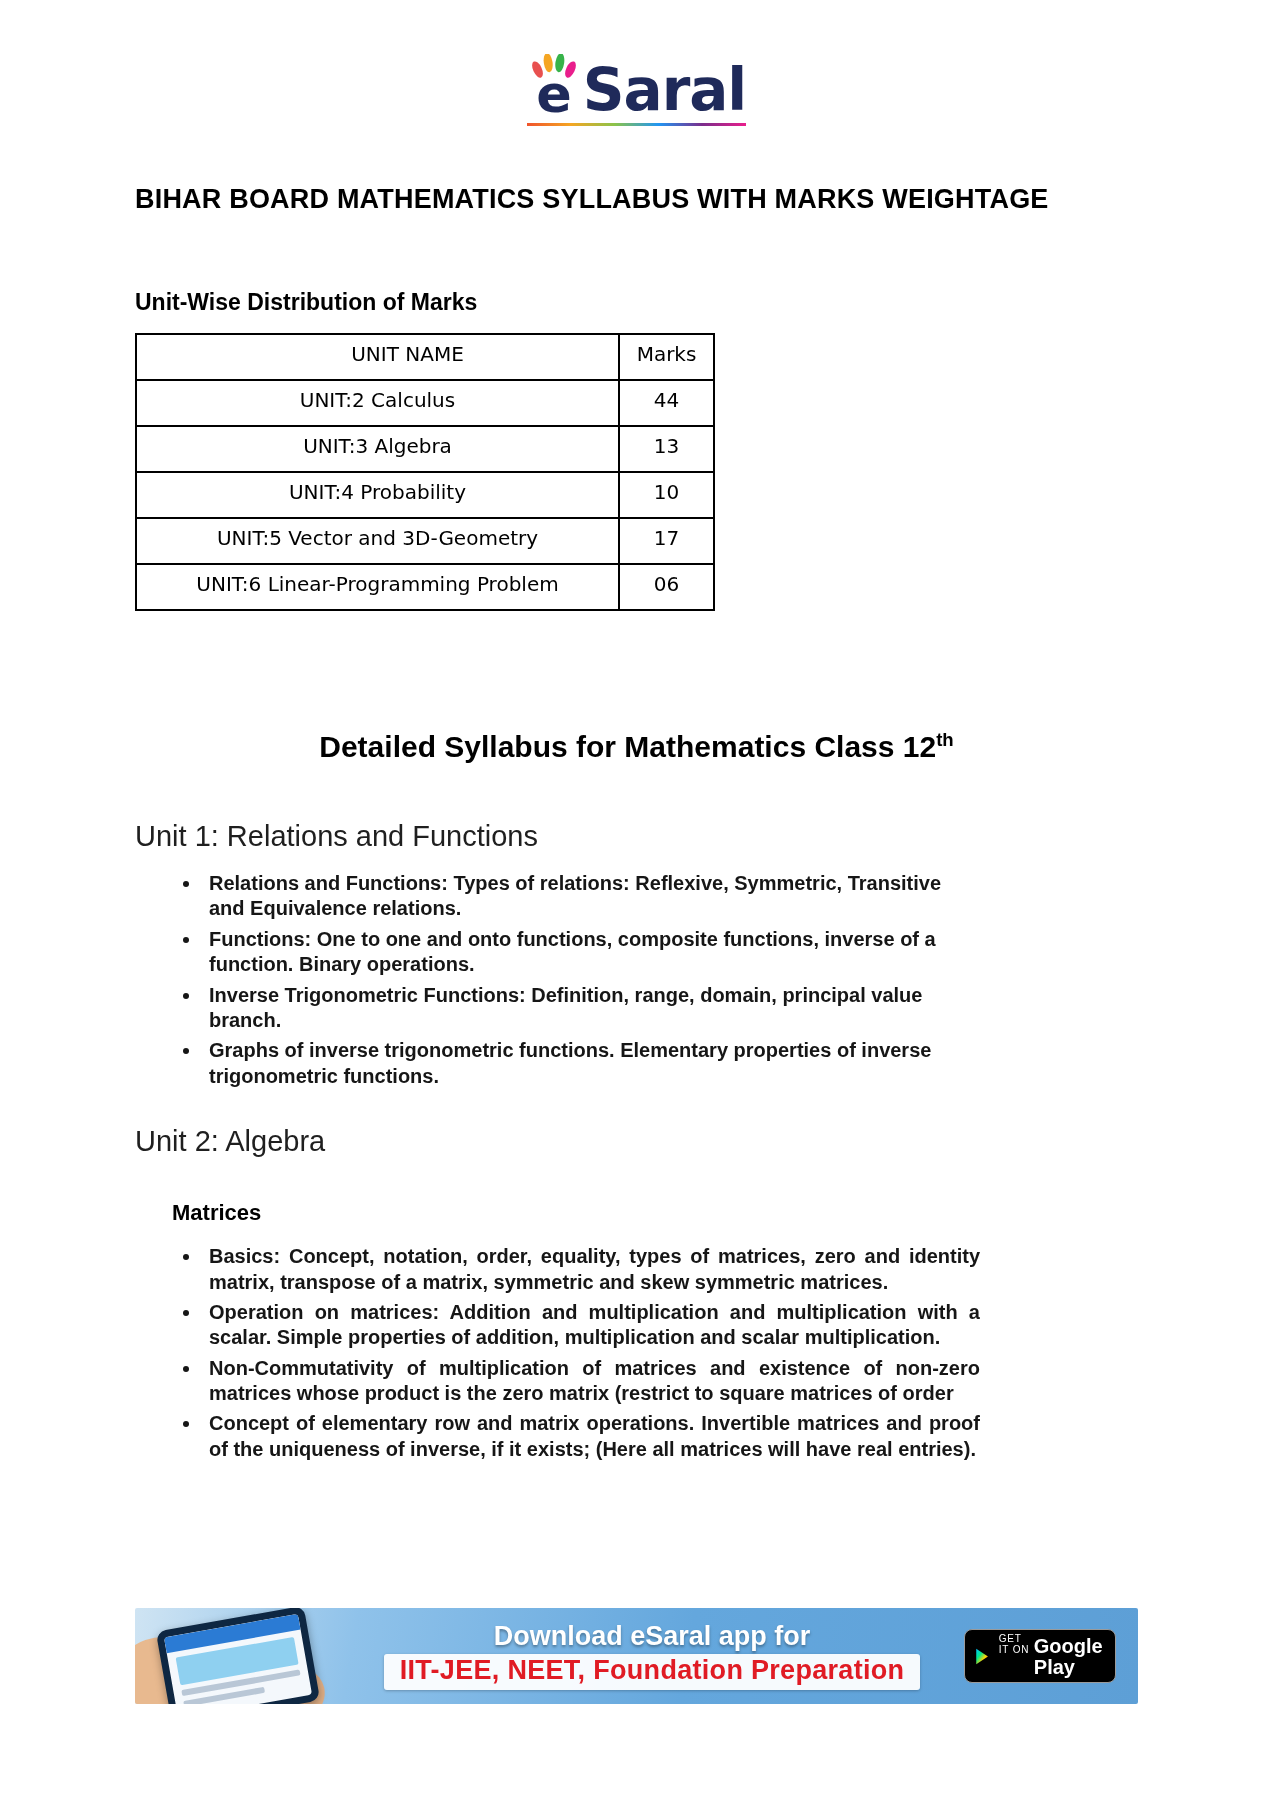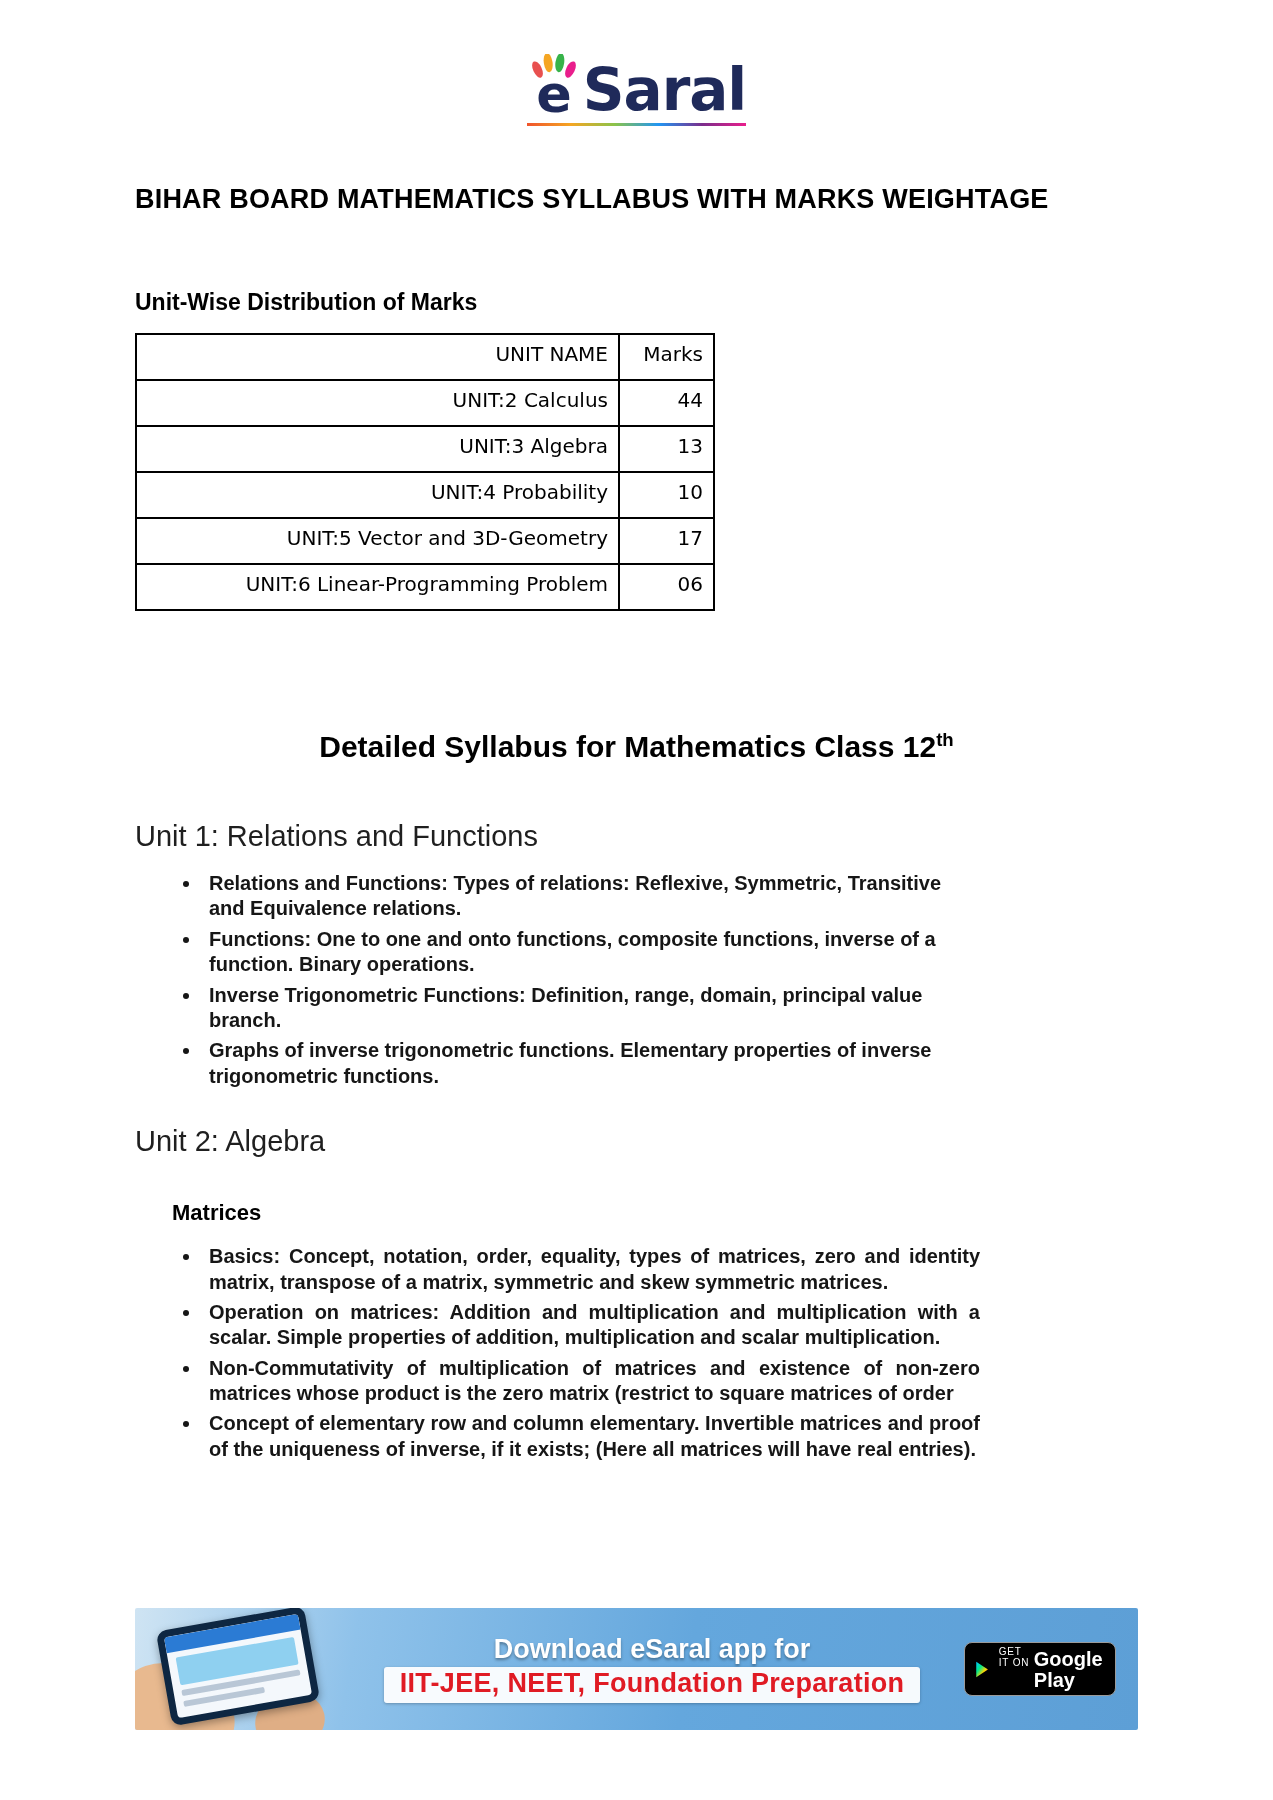--- a/index.html
+++ b/index.html
@@ -31,21 +31,21 @@
   
   .doc-title { margin-top:58px; font-size:27px; font-weight:700; color:#000; letter-spacing:0.2px; }
   .marks-heading { margin-top:74px; font-size:23px; font-weight:700; color:#000; }
 
   
   table.marks-table {
     margin-top:17px; border-collapse:collapse;
     font-family:"DejaVu Sans", sans-serif; font-size:20px; color:#000;
   }
   table.marks-table th, table.marks-table td {
-    border:2px solid #000; text-align:right; font-weight:400;
+    border:2px solid #000; text-align:center; font-weight:400;
     padding:7px 10px 13px 10px;
   }
   table.marks-table .col-unit { width:483px; }
   table.marks-table .col-marks { width:95px; }
   table.marks-table th.col-unit { padding-left:70px; }
 
   
   .detailed-heading {
     margin-top:118px; text-align:center;
     font-size:30px; font-weight:700; color:#000;
@@ -59,21 +59,21 @@
   ul.bullets { margin-top:18px; width:845px; padding-left:67px; list-style:disc; }
   ul.bullets li {
     padding-left:7px; margin-bottom:5px;
     font-size:20px; line-height:1.27; color:#161616;font-weight:bold;
   }
   ul.bullets.justify li { text-align:justify; }
 
   
   .banner {
     position:absolute; left:135px; top:1608px;
-    width:1003px; height:122px;
+    width:1003px; height:96px;
     background:linear-gradient(100deg,#cfe4f3 0%, #8fc2ea 22%, #64a7dd 55%, #5d9fd6 100%);
     display:flex; align-items:center; overflow:hidden;
     border-radius:2px;
   }
   .banner-left { position:relative; width:215px; height:100%; flex:0 0 auto; }
   .hand-blob {
     position:absolute; left:-18px; bottom:-26px; width:120px; height:90px;
     background:#e8b98f; border-radius:50% 60% 40% 50%; transform:rotate(18deg);
   }
   .hand-blob2 {
@@ -184,21 +184,21 @@
     </ul>
 
     <h3 class="unit-heading u2">Unit 2: Algebra</h3>
 
     <h4 class="sub-heading">Matrices</h4>
 
     <ul class="bullets justify">
       <li>Basics: Concept, notation, order, equality, types of matrices, zero and identity matrix, transpose of a matrix, symmetric and skew symmetric matrices.</li>
       <li>Operation on matrices: Addition and multiplication and multiplication with a scalar. Simple properties of addition, multiplication and scalar multiplication.</li>
       <li>Non-Commutativity of multiplication of matrices and existence of non-zero matrices whose product is the zero matrix (restrict to square matrices of order</li>
-      <li>Concept of elementary row and column elementary. Invertible matrices and proof of the uniqueness of inverse, if it exists; (Here all matrices will have real entries).</li>
+      <li>Concept of elementary row and matrix operations. Invertible matrices and proof of the uniqueness of inverse, if it exists; (Here all matrices will have real entries).</li>
     </ul>
 
   </div>
 
   <footer class="banner">
     <div class="banner-left">
       <div class="hand-blob"></div>
       <div class="hand-blob2"></div>
       <div class="tablet">
         <div class="screen">

